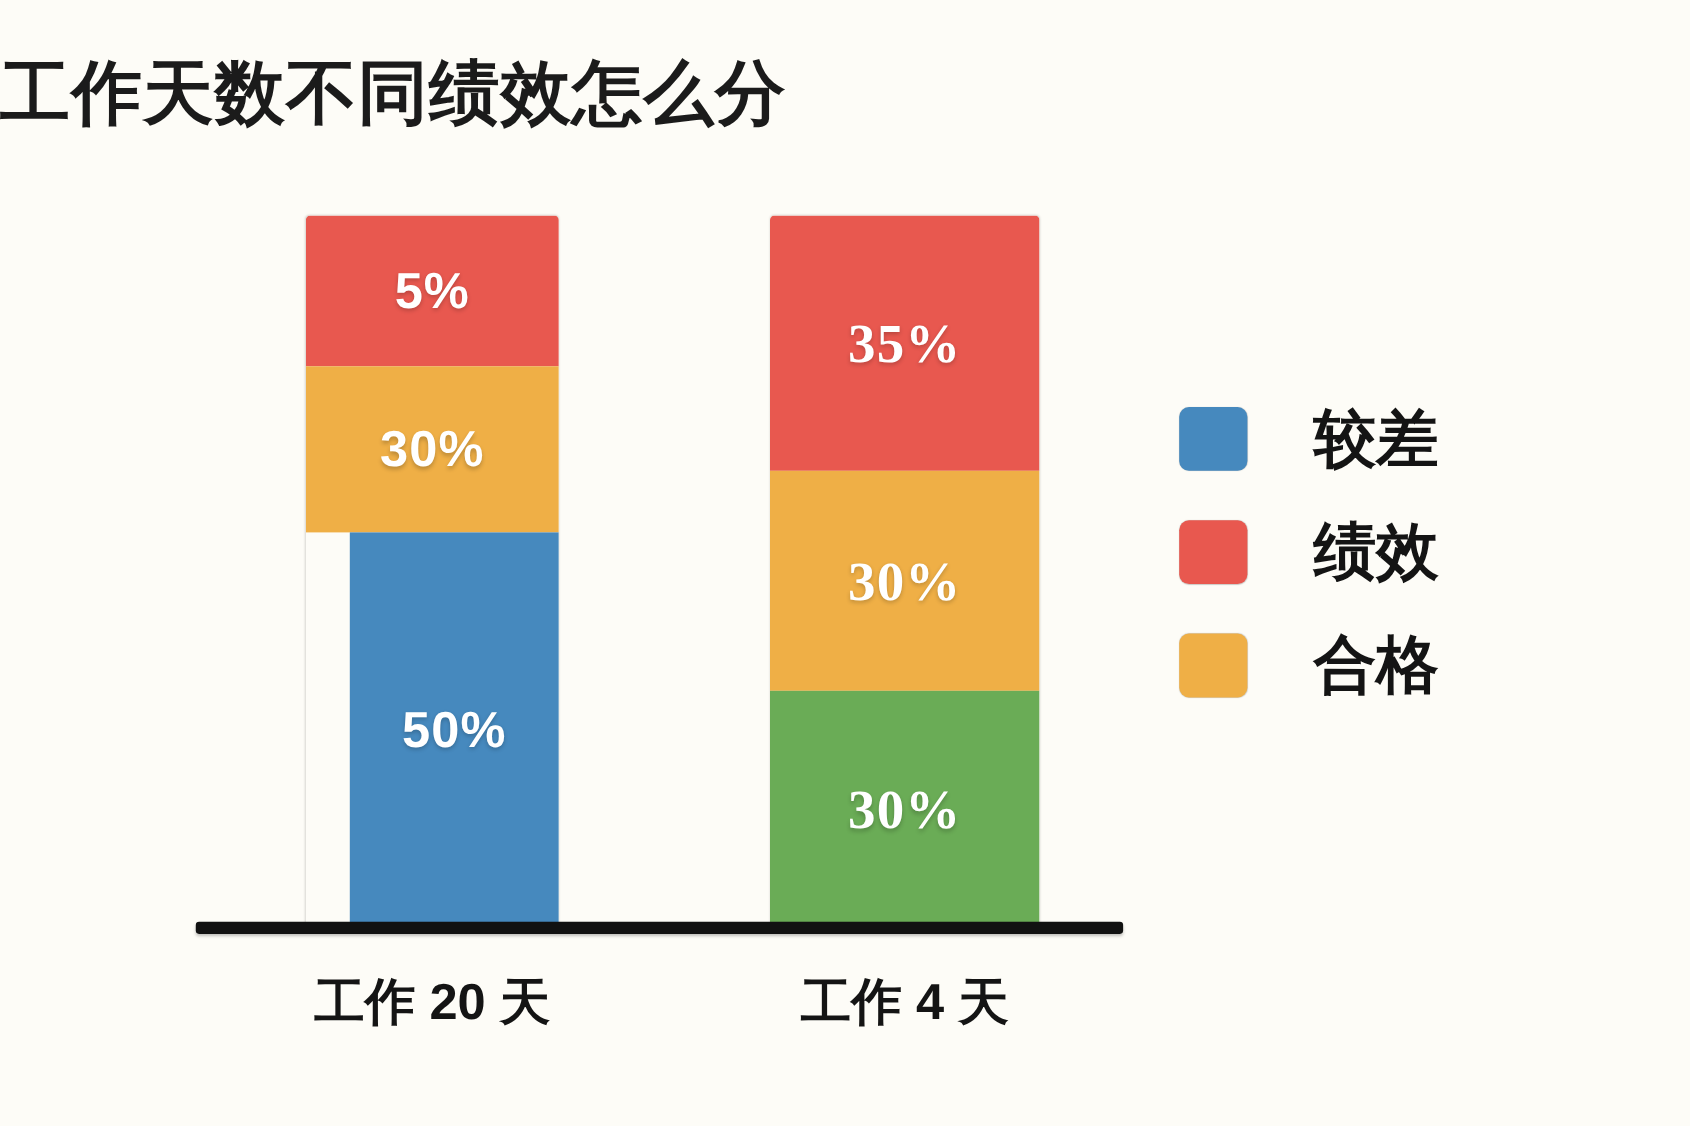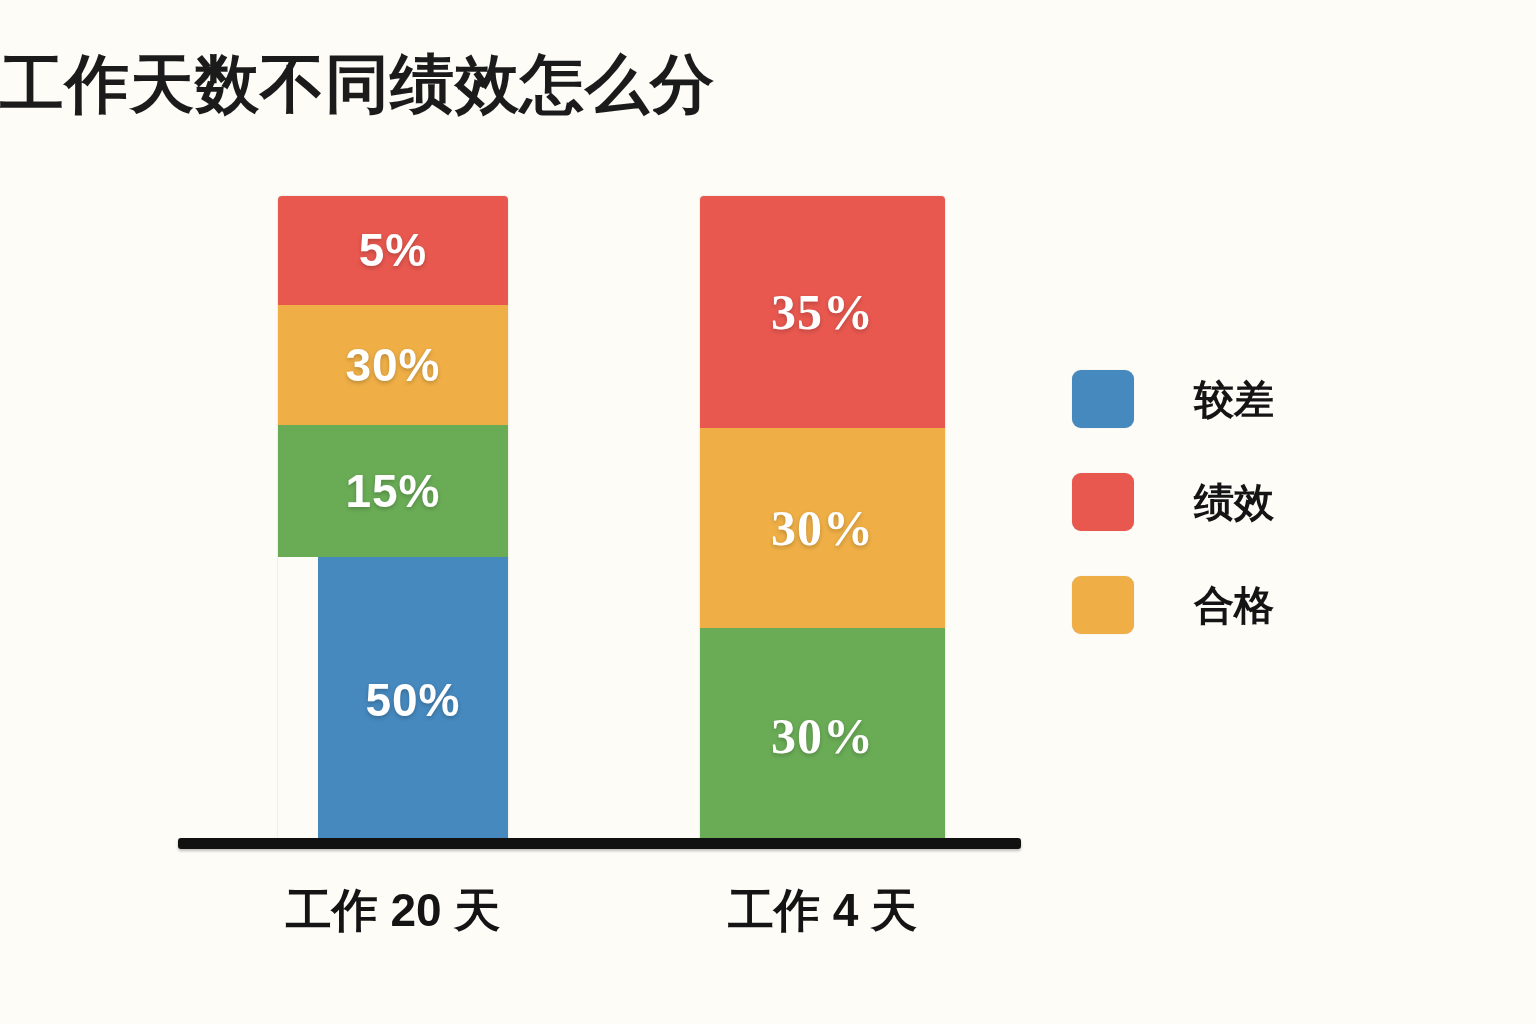--- a/index.html
+++ b/index.html
@@ -117,21 +117,21 @@
     height: 62px;
   }
   .legend-swatch {
     width: 62px;
     height: 58px;
     border-radius: 9px;
     flex: 0 0 auto;
     box-shadow: 0 0 1px rgba(0,0,0,0.2);
   }
   .legend-label {
-    font-size: 40px;
+    font-size: 57px;
     font-weight: 700;
     color: #141414;
     white-space: nowrap;
     line-height: 1;
   }
 </style>
 </head>
 <body>
 
 <div id="chart-root">
@@ -139,23 +139,20 @@
   <div id="chart-title">工作天数不同绩效怎么分</div>
 
   <div id="plot-area">
 
     <div class="bar-column" id="bar-column-0">
         <div class="bar-segment" style="background: rgb(232, 88, 79); flex: 16.8 0 0px;">
           <span class="segment-label">5%</span>
         </div>
         <div class="bar-segment" style="background: rgb(239, 175, 70); flex: 18.6 0 0px;">
           <span class="segment-label">30%</span>
-        </div>
-        <div class="bar-segment" style="background: rgb(106, 172, 86); flex: 20.4 0 0px;">
-          <span class="segment-label">15%</span>
         </div>
         <div class="bar-segment" style="background: rgb(70, 137, 190); flex: 44.2 0 0px; margin-left: 40px;">
           <span class="segment-label">50%</span>
         </div>
       </div>
     <div class="bar-column" id="bar-column-1">
         <div class="bar-segment" style="background: rgb(232, 88, 79); flex: 35.9 0 0px;">
           <span class="segment-label">35%</span>
         </div>
         <div class="bar-segment" style="background: rgb(239, 175, 70); flex: 30.9 0 0px;">

